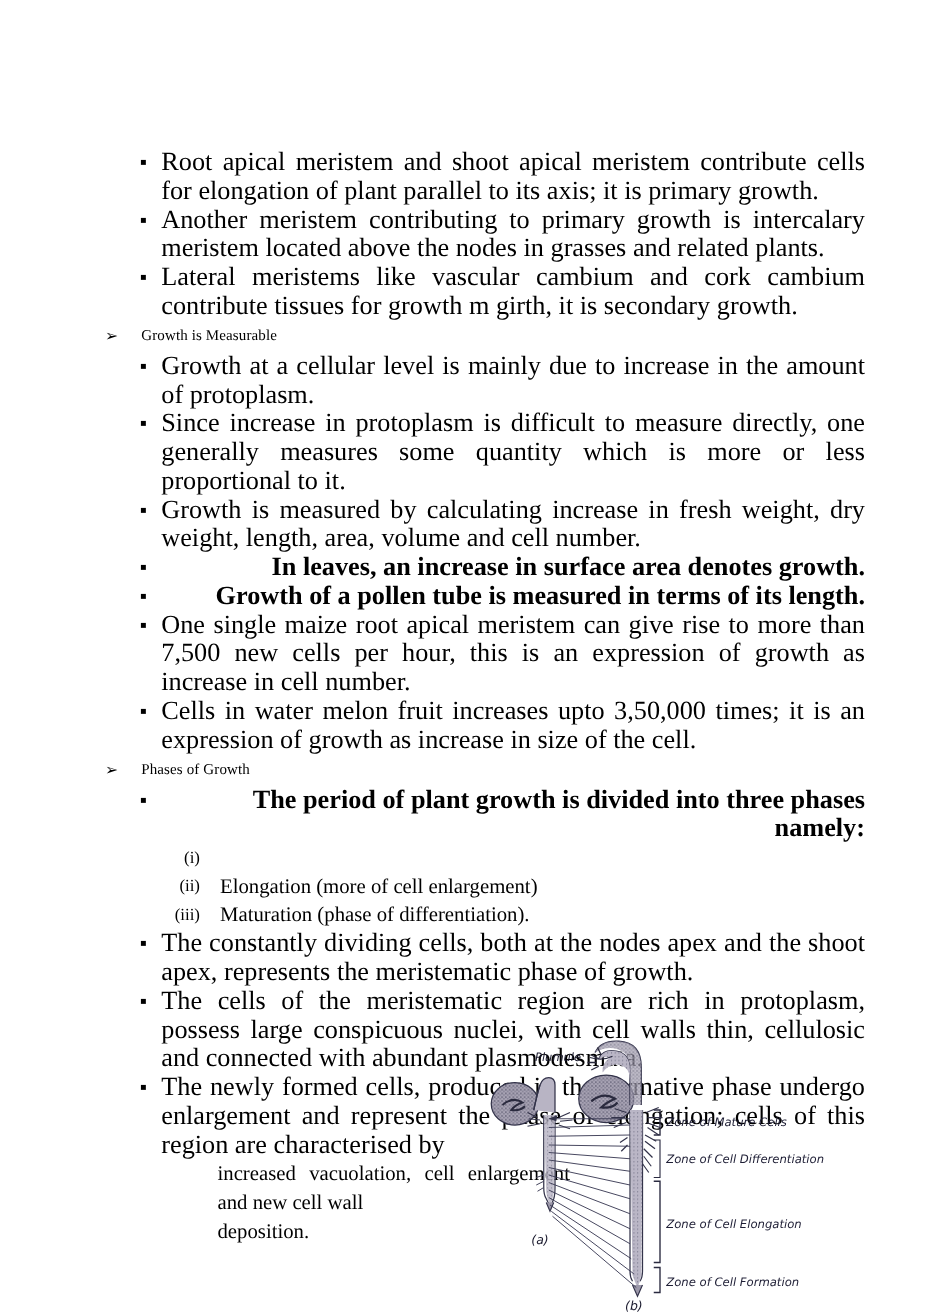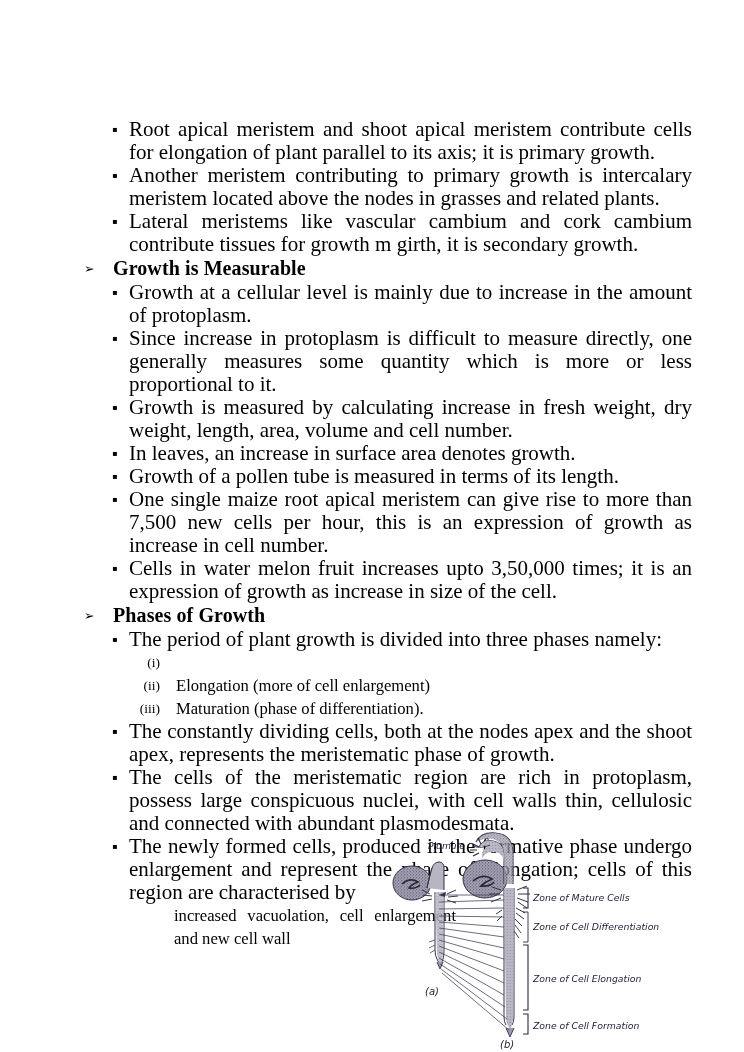--- a/index.html
+++ b/index.html
@@ -41,23 +41,23 @@
   .head-marker {
     position: absolute;
     left: 0px;
     top: 0px;
     font-family: "DejaVu Sans", sans-serif;
     font-size: 12.5px;
     line-height: 23px;
     font-weight: bold;
   }
   .head-text {
-    font-size: 20px;
-    line-height: 23px;
-    font-weight: bold;
+    font-size: 12px;
+    line-height: 23px;
+    font-weight: normal;
     letter-spacing: 0.1px;
   }
 
   
   .bullet-row {
     position: relative;
     padding-left: 45px;
   }
   .bullet-marker {
     position: absolute;
@@ -68,21 +68,22 @@
     line-height: 23px;
   }
   .bullet-text {
     font-size: 21px;
     line-height: 23px;
     text-align: justify;
     text-justify: inter-word;
     hyphens: none;
   }
   .bullet-text.nojust {
-    text-align: left;
+    text-align: right;
+    font-weight: bold;
   }
 
   
   .roman-row {
     position: relative;
     padding-left: 92px;
     height: 23px;
   }
   .roman-marker {
     position: absolute;
@@ -216,20 +217,21 @@
     </div>
     <div class="bullet-row">
       <span class="bullet-marker">▪</span>
       <div class="bullet-text">The cells of the meristematic region are rich in protoplasm, possess large conspicuous nuclei, with cell walls thin, cellulosic and connected with abundant plasmodesmata.</div>
     </div>
 
     <div class="bullet-row">
       <span class="bullet-marker">▪</span>
       <div class="bullet-text">The newly formed cells, produced in the formative phase undergo enlargement and represent the phase of elongation; cells of this region are characterised by</div>
       <div class="narrow-text">increased vacuolation, cell enlargement and new cell wall</div>
+      <div class="narrow-text lastline">deposition.</div>
     </div>
 
   </div>
 
   <div class="figure">
     <svg width="364" height="220" viewBox="0 0 364 220" xmlns="http://www.w3.org/2000/svg">
       <defs>
         <pattern id="stipple" width="3" height="3" patternUnits="userSpaceOnUse">
           <rect width="3" height="3" fill="#a8a3b4"></rect>
           <circle cx="0.7" cy="0.7" r="0.55" fill="#3a3a52"></circle>

